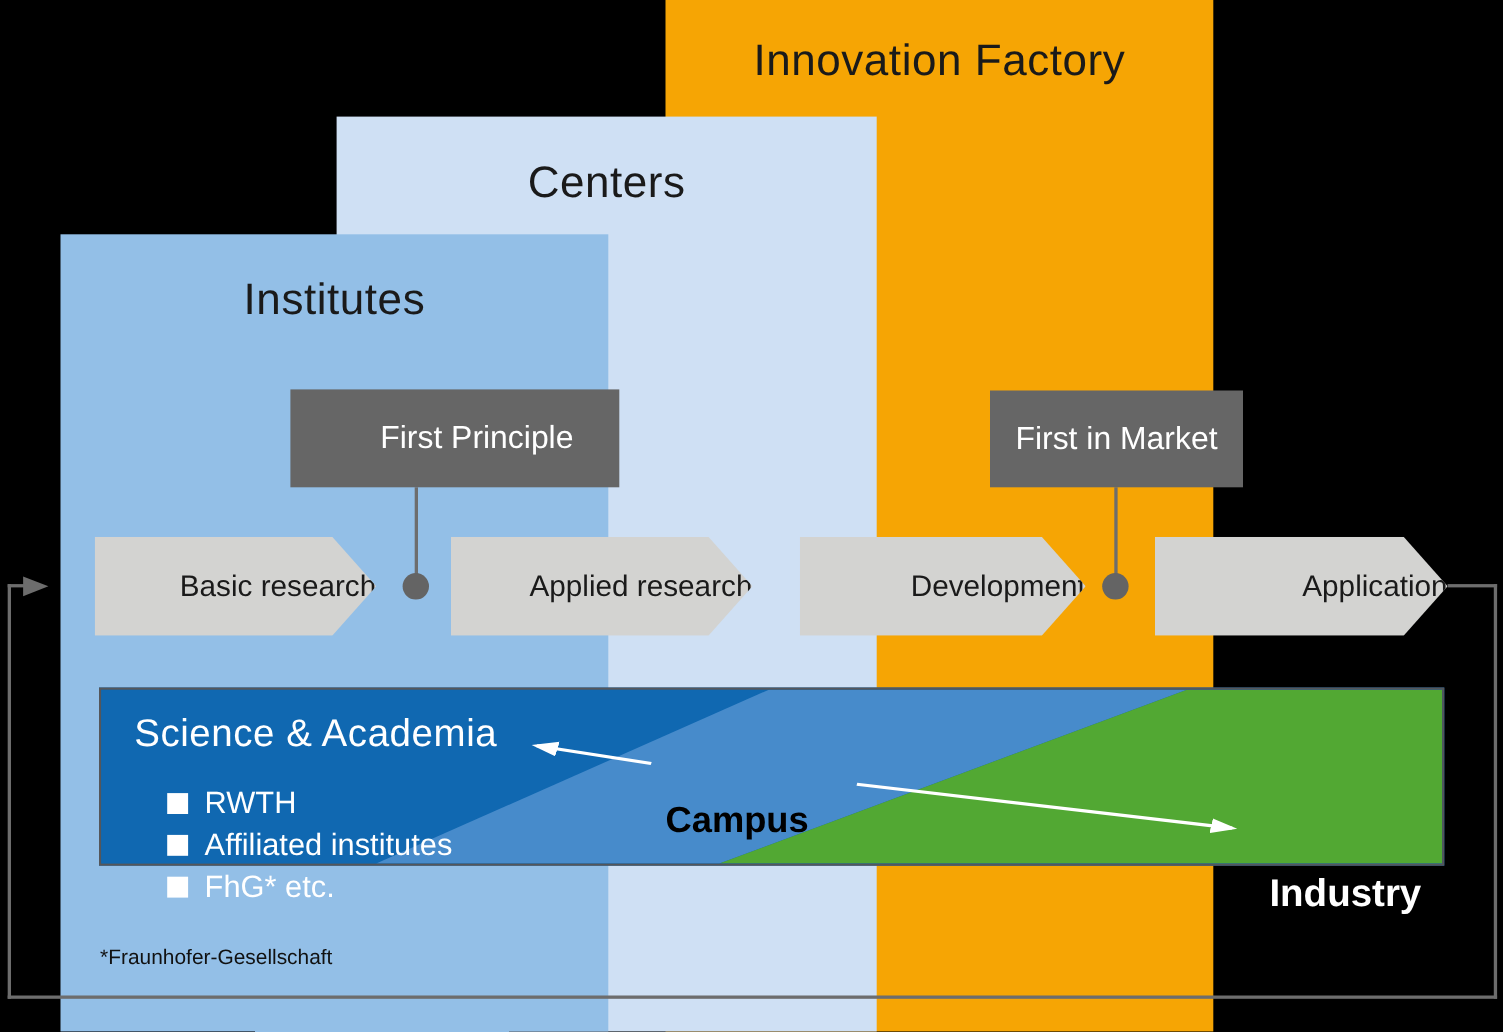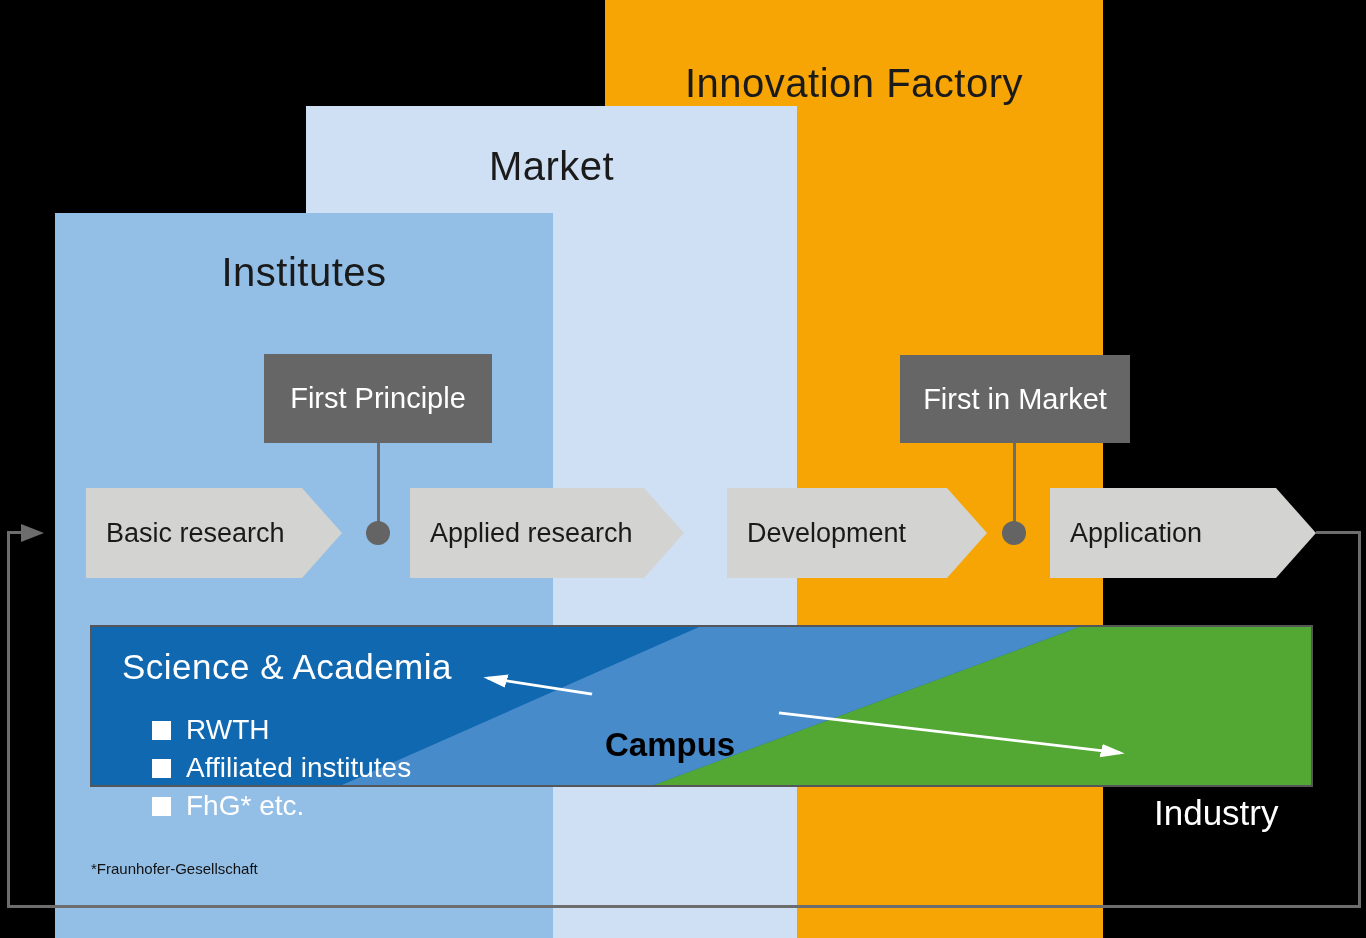--- a/index.html
+++ b/index.html
@@ -12,86 +12,86 @@
   .abs{position:absolute;}
   
   .layer-rect{position:absolute;}
   #layer-orange{left:605px;top:0;width:498px;height:938px;background:var(--orange);}
   #layer-centers{left:306px;top:106px;width:491px;height:832px;background:var(--centers_blue);}
   #layer-institutes{left:55px;top:213px;width:498px;height:725px;background:var(--institutes_blue);}
   .layer-title{
     position:absolute;left:0;right:0;text-align:center;
     font-size:40px;font-weight:400;letter-spacing:.5px;color:var(--text_dark);
   }
-  #layer-orange .layer-title{top:33px;margin-top:28px;}
+  #layer-orange .layer-title{top:33px;}
   #layer-centers .layer-title{top:38px;}
   #layer-institutes .layer-title{top:37px;}
   
   .loop{position:absolute;background:var(--line_gray);}
   #loop-left-h {left:7px;top:531px;width:18px;height:3px;}
   #loop-left-v {left:7px;top:531px;width:3px;height:377px;}
   #loop-bottom {left:7px;top:905px;width:1354px;height:3px;}
   #loop-right-v{left:1358px;top:531px;width:3px;height:377px;}
   #loop-right-h{left:1316px;top:531px;width:45px;height:3px;}
   #loop-arrowhead{
     position:absolute;left:21px;top:524px;width:0;height:0;
     border-left:23px solid var(--line_gray);
     border-top:9px solid transparent;border-bottom:9px solid transparent;
   }
   
   .chevron{
     position:absolute;top:488px;height:90px;background:var(--arrow_gray);
     clip-path:polygon(0 0, calc(100% - 40px) 0, 100% 50%, calc(100% - 40px) 100%, 0 100%);
     font-size:27px;color:var(--text_dark);line-height:90px;padding-left:20px;
-    box-sizing:border-box;white-space:nowrap;
+    box-sizing:border-box;white-space:nowrap;text-align:right;
   }
   #stage-basic      {left:86px;  width:256px;}
   #stage-applied    {left:410px; width:274px;}
   #stage-development{left:727px; width:260px;}
   #stage-application{left:1050px;width:266px;}
   
   .milestone{
     position:absolute;background:var(--box_gray);color:#fff;
     display:flex;align-items:center;justify-content:center;
     font-size:29px;font-weight:400;
   }
-  #milestone-fp{left:264px;top:354px;width:228px;height:89px;}
+  #milestone-fp{left:264px;top:354px;width:259px;height:89px;padding-left:40px;}
   #milestone-fm{left:900px;top:355px;width:230px;height:88px;}
   .connector{position:absolute;width:3px;background:var(--line_gray);}
   #connector-fp{left:377px;top:443px;height:80px;}
   #connector-fm{left:1013px;top:443px;height:80px;}
   .dot{position:absolute;width:24px;height:24px;border-radius:50%;background:var(--circle_gray);}
   #dot-fp{left:366px;top:521px;}
   #dot-fm{left:1002px;top:521px;}
   
   #band{
     left:90px;top:625px;width:1223px;height:162px;
     border:2px solid var(--band_border);box-sizing:border-box;
     background:var(--science_blue);
   }
   #band svg{position:absolute;left:0;top:0;width:100%;height:100%;display:block;}
   #science-title{left:30px;top:20px;font-size:35px;color:#fff;letter-spacing:.5px;}
   #science-bullets{left:60px;top:84px;}
   .bullet-row{display:flex;align-items:center;height:38px;color:#fff;font-size:28px;}
   .bullet-sq{width:19px;height:19px;background:#fff;margin-right:15px;flex:none;}
   #campus-label{left:513px;top:99px;font-size:33px;font-weight:700;color:#000000;}
-  #industry-label{left:1062px;top:166px;font-size:35px;color:#fff;}
+  #industry-label{left:1062px;top:166px;font-size:35px;color:#fff;font-weight:bold;}
   
-  #footnote{left:91px;top:860px;font-size:15px;color:#111;}
+  #footnote{left:91px;top:860px;font-size:19px;color:#111;}
 </style>
 </head>
 <body>
 
 <div id="canvas">
 
   <div class="layer-rect" id="layer-orange">
     <div class="layer-title">Innovation Factory</div>
   </div>
   <div class="layer-rect" id="layer-centers">
-    <div class="layer-title">Market</div>
+    <div class="layer-title">Centers</div>
   </div>
   <div class="layer-rect" id="layer-institutes">
     <div class="layer-title">Institutes</div>
   </div>
 
   <div class="loop" id="loop-left-v"></div>
   <div class="loop" id="loop-left-h"></div>
   <div class="loop" id="loop-bottom"></div>
   <div class="loop" id="loop-right-v"></div>
   <div class="loop" id="loop-right-h"></div>

